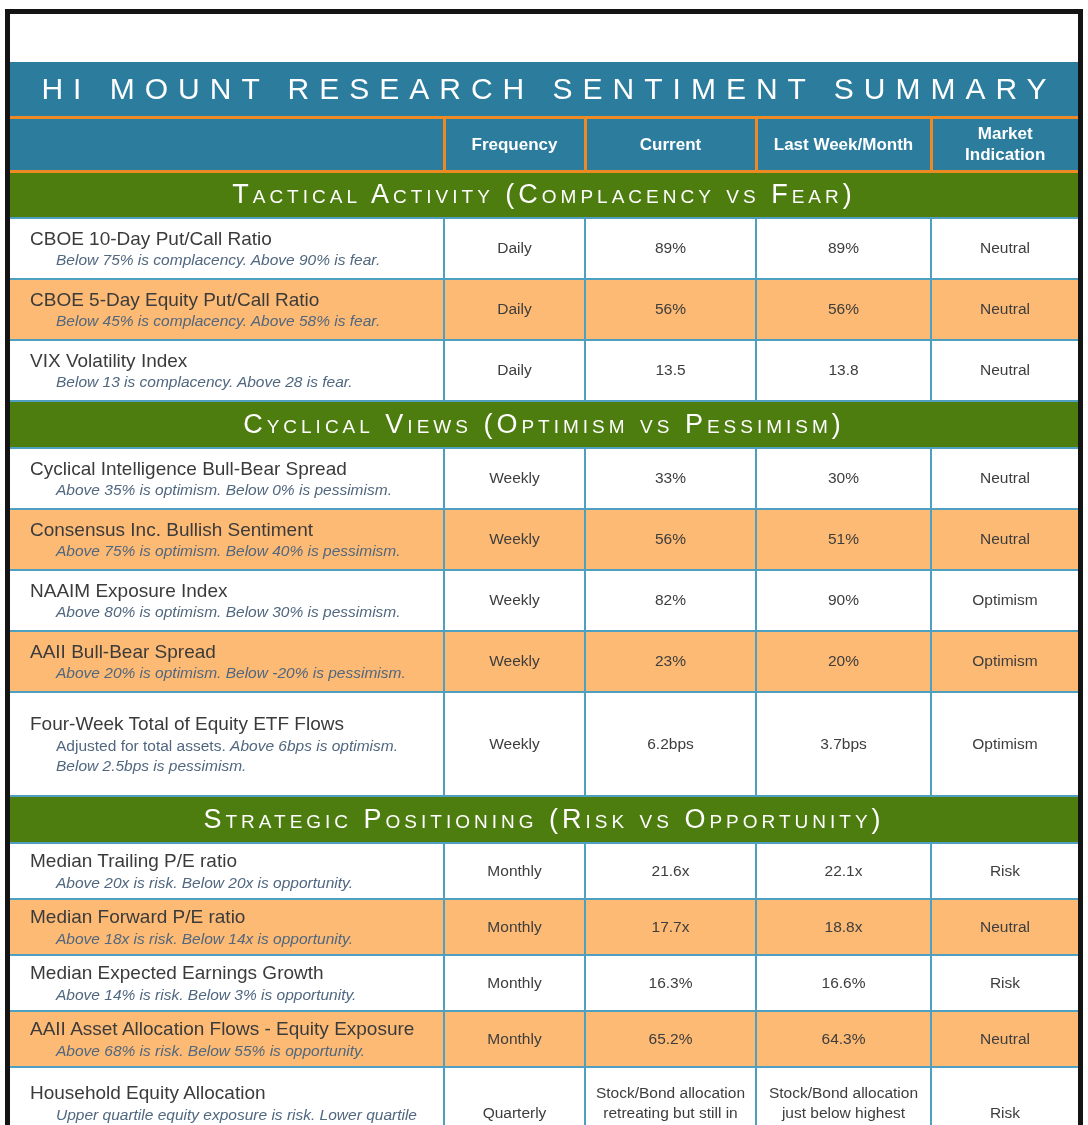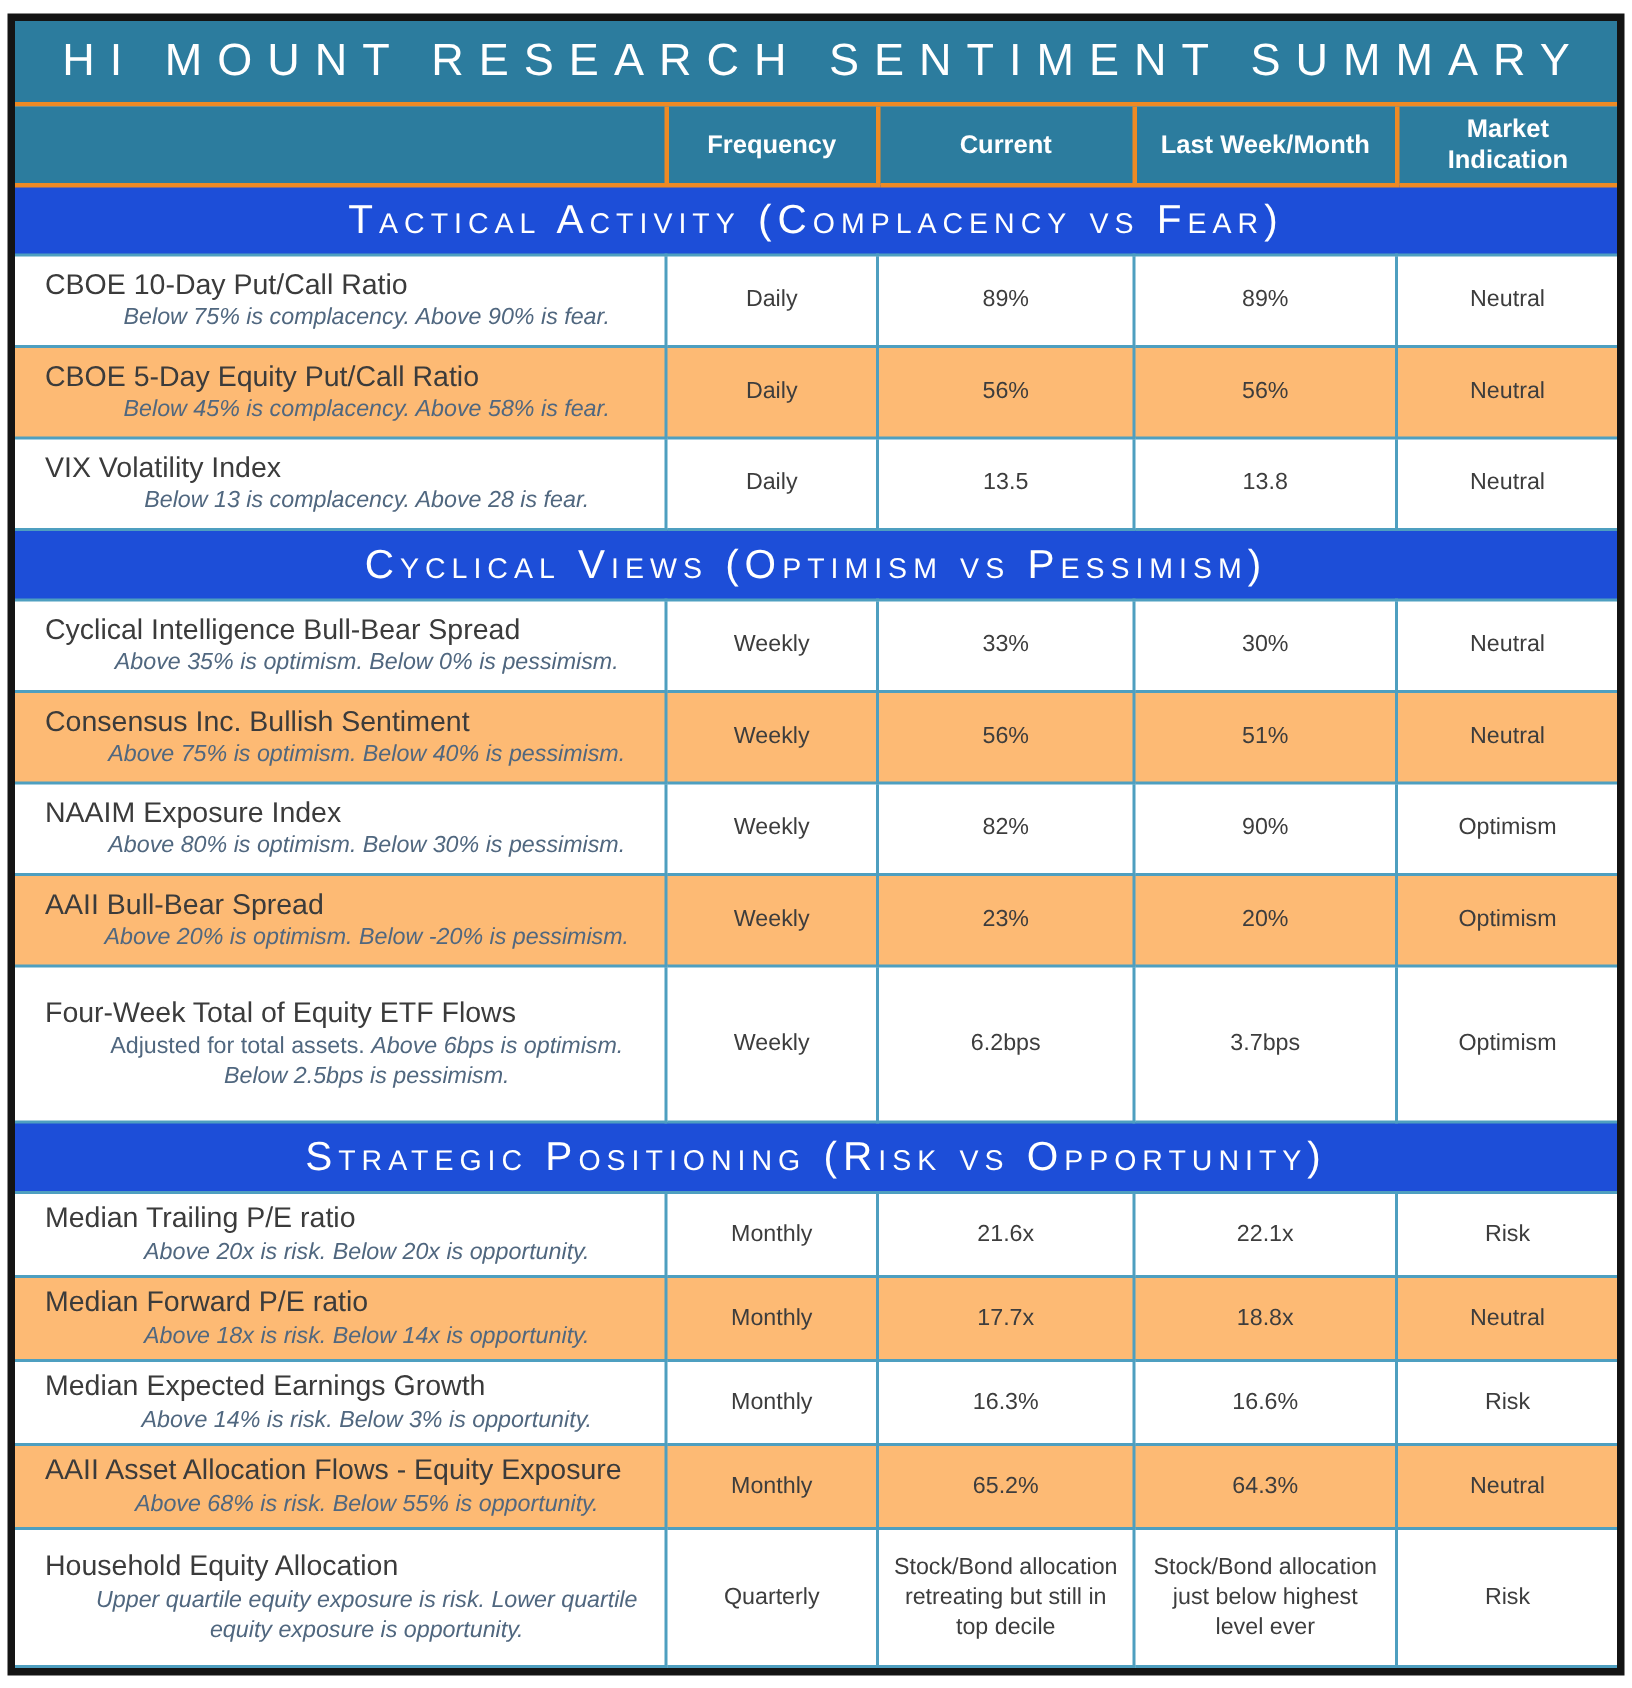--- a/index.html
+++ b/index.html
@@ -21,20 +21,21 @@
     height: 57px;
     display: flex;
     align-items: center;
     justify-content: center;
     font-size: 30px;
     font-weight: 500;
     letter-spacing: 10px;
     padding-left: 10px; 
     border-bottom: 3px solid #EE8A24;
     white-space: nowrap;
+    margin-top: 48px;
   }
   table { border-collapse: collapse; table-layout: fixed; width: 100%; }
   col.c-label  { width: 434px; }
   col.c-freq   { width: 141px; }
   col.c-cur    { width: 171px; }
   col.c-last   { width: 175px; }
   col.c-ind    { width: 147px; }
 
   
   tr.colhead td {
@@ -47,21 +48,21 @@
     height: 52px;
     line-height: 1.25;
     border-left: 3px solid #EE8A24;
     border-bottom: 3px solid #EE8A24;
     padding: 2px 6px;
   }
   tr.colhead td:first-child { border-left: none; }
 
   
   tr.band td {
-    background: #1d4ed8;
+    background: #4d7c0f;
     color: #ffffff;
     height: 47px;
     text-align: center;
     vertical-align: middle;
     font-variant: small-caps;
     font-size: 27px;
     font-weight: 500;
     letter-spacing: 4px;
     border-top: 2px solid #4E9FC0;
     border-bottom: 2px solid #4E9FC0;
@@ -86,21 +87,20 @@
   .metric-name {
     font-size: 19px;
     color: #3B3B3B;
     line-height: 1.25;
   }
   .metric-note {
     padding-left: 26px;
     font-size: 15.5px;
     color: #50677F;
     line-height: 1.3;
-    text-align: center;
   }
   .metric-note .plain  { font-style: normal; }
   .metric-note .italic { font-style: italic; }
 
   td.val {
     text-align: center;
     font-size: 15.5px;
     color: #3D3D3D;
     padding: 3px 8px;
     line-height: 1.3;

